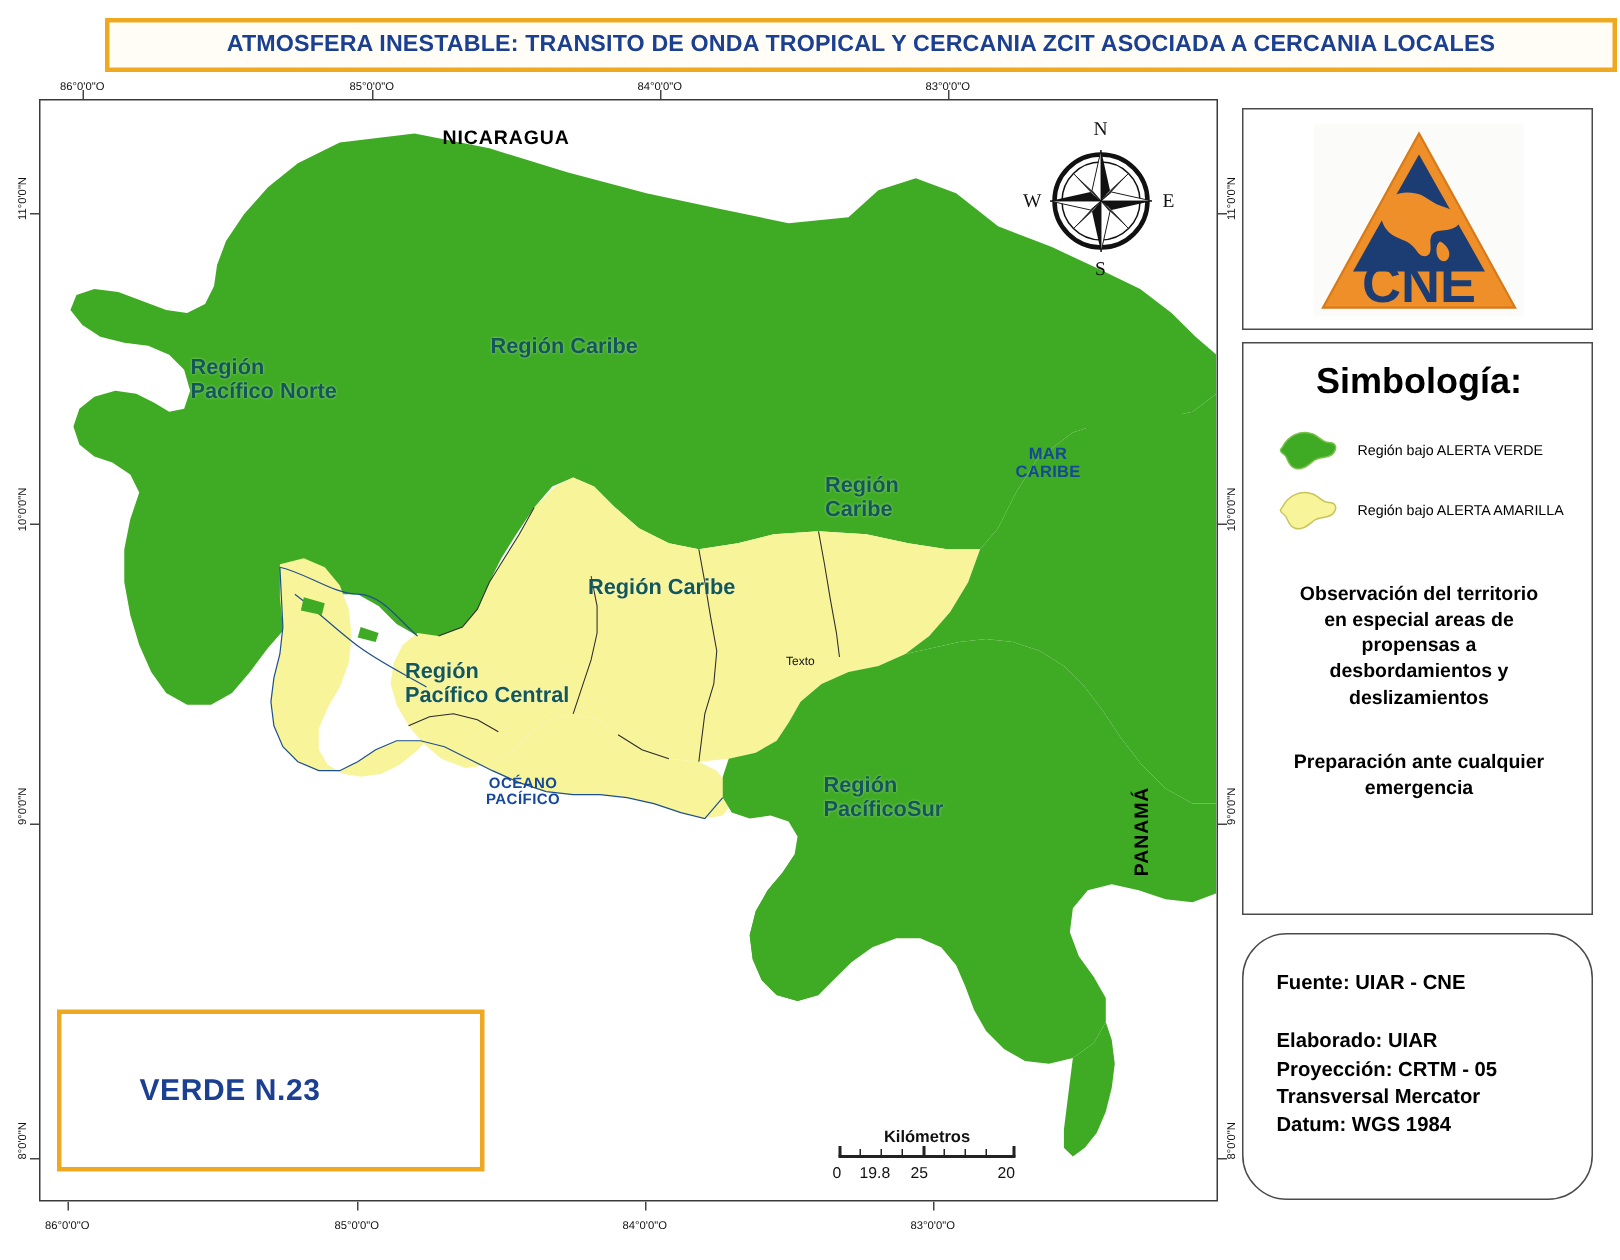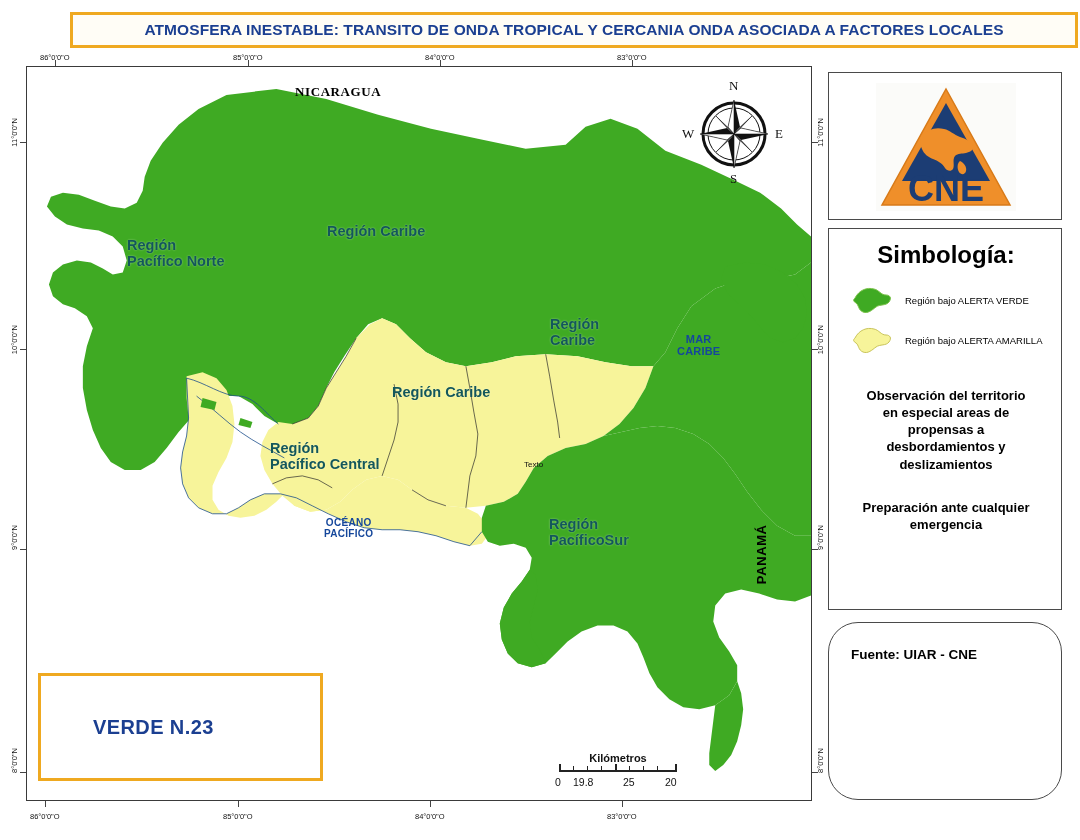--- a/index.html
+++ b/index.html
@@ -72,21 +72,20 @@
     font-size: 13px;
     font-weight: bold;
     letter-spacing: .6px;
   }
   .lbl-sea {
     color: #15479b;
     font-size: 11px;
     font-weight: bold;
     text-align: center;
     letter-spacing: .2px;
-    margin-top: 36px;
   }
   .lbl-ocean {
     color: #15479b;
     font-size: 10px;
     font-weight: bold;
     text-align: center;
     letter-spacing: .3px;
   }
   .lbl-small {
     color: #111;
@@ -168,21 +167,21 @@
     font-size: 13.5px; font-weight: bold; color:#000;
     line-height: 1.38; white-space: pre-line;
   }
 </style>
 </head>
 <body>
 
 <div id="page">
 
   <div id="title-banner">
-    <div id="title-text">ATMOSFERA INESTABLE: TRANSITO DE ONDA TROPICAL Y CERCANIA ONDA ASOCIADA A FACTORES LOCALES</div>
+    <div id="title-text">ATMOSFERA INESTABLE: TRANSITO DE ONDA TROPICAL Y CERCANIA ZCIT ASOCIADA A CERCANIA LOCALES</div>
   </div>
 
   <div class="tick-label" style="left:40px; top:53px;">86°0'0"O</div>
   <div class="tick-label" style="left:233px; top:53px;">85°0'0"O</div>
   <div class="tick-label" style="left:425px; top:53px;">84°0'0"O</div>
   <div class="tick-label" style="left:617px; top:53px;">83°0'0"O</div>
   <div class="tick-mark" style="left:55px;  top:60px; width:1px; height:6px;"></div>
   <div class="tick-mark" style="left:248px; top:60px; width:1px; height:6px;"></div>
   <div class="tick-mark" style="left:440px; top:60px; width:1px; height:6px;"></div>
   <div class="tick-mark" style="left:632px; top:60px; width:1px; height:6px;"></div>
@@ -318,21 +317,21 @@
         M 246,418 L 260,412 L 276,410 L 292,414 L 306,422"></path>
 
       <path class="ln" d="
         M 160,312 L 162,352 L 160,370 L 156,386 L 154,402 L 156,418
         L 162,432 L 172,442 L 186,448 L 200,448 L 212,442 L 224,434
         L 238,428 L 254,428 L 270,432 L 286,440 L 302,448 L 320,456
         L 338,462 L 356,464 L 374,464 L 392,466 L 410,470 L 428,476
         L 444,480 L 456,466"></path>
     </svg>
 
-    <div class="map-label lbl-country" style="left:268px; top:18px;font-family:Liberation Serif, serif;">NICARAGUA</div>
+    <div class="map-label lbl-country" style="left:268px; top:18px;">NICARAGUA</div>
 
     <div class="map-label lbl-country rot90" style="left:705px; top:480px;">PANAMÁ</div>
 
     <div class="map-label lbl-region" style="left:100px; top:170px;">Región
 Pacífico Norte</div>
 
     <div class="map-label lbl-region" style="left:300px; top:156px;">Región Caribe</div>
 
     <div class="map-label lbl-region" style="left:365px; top:317px;">Región Caribe</div>
 
@@ -344,21 +343,21 @@
 
     <div class="map-label lbl-region" style="left:522px; top:449px;">Región
 PacíficoSur</div>
 
     <div class="map-label lbl-sea" style="left:650px; top:230px;">MAR
 CARIBE</div>
 
     <div class="map-label lbl-ocean" style="left:297px; top:450px;">OCÉANO
 PACÍFICO</div>
 
-    <div class="map-label lbl-small" style="left:497px; top:394px;">Texto</div>
+    <div class="map-label lbl-small" style="left:497px; top:370px;">Texto</div>
 
   </div>
 
   <div id="compass">
     <svg viewBox="0 0 116 112" width="116" height="112">
       <g transform="translate(58,56)">
         <circle r="31" fill="none" stroke="#111" stroke-width="3"></circle>
         <circle r="26" fill="none" stroke="#111" stroke-width="1"></circle>
 
         <polygon points="0,-34 6,-7 0,0 -6,-7" fill="#111"></polygon>
@@ -394,21 +393,21 @@
     <div class="sb-axis" style="left:20px; top:14px; width:1.2px; height:5px;"></div>
     <div class="sb-axis" style="left:34px; top:14px; width:1.2px; height:5px;"></div>
     <div class="sb-axis" style="left:48px; top:14px; width:1.2px; height:5px;"></div>
     <div class="sb-axis" style="left:62px; top:12px; width:1.5px; height:7px;"></div>
     <div class="sb-axis" style="left:76px; top:14px; width:1.2px; height:5px;"></div>
     <div class="sb-axis" style="left:90px; top:14px; width:1.2px; height:5px;"></div>
     <div class="sb-axis" style="left:104px;top:14px; width:1.2px; height:5px;"></div>
     <div class="sb-axis" style="left:122px;top:12px; width:1.5px; height:7px;"></div>
     <div class="sb-num" style="left:2px;  top:24px;">0</div>
     <div class="sb-num" style="left:20px; top:24px;">19.8</div>
-    <div class="sb-num" style="left:70px; top:24px;">25</div>
+    <div class="sb-num" style="left:54px; top:24px;">25</div>
     <div class="sb-num" style="left:112px;top:24px;">20</div>
   </div>
 
   <div id="alerta-box">
     <div id="alerta-text">VERDE  N.23</div>
   </div>
 
   <div class="panel" id="logo-panel">
     <div id="logo-inner">
       <svg viewBox="0 0 140 128" width="140" height="128">
@@ -454,15 +453,19 @@
 en especial areas de
 propensas a
 desbordamientos y
 deslizamientos</div>
     <div id="legend-note2">Preparación ante cualquier
 emergencia</div>
   </div>
 
   <div class="panel" id="credits-panel">
     <div id="credits-source">Fuente: UIAR - CNE</div>
+    <div id="credits-block">Elaborado: UIAR
+Proyección: CRTM - 05
+Transversal Mercator
+Datum: WGS 1984</div>
   </div>
 
 </div>
 
 </body></html>

